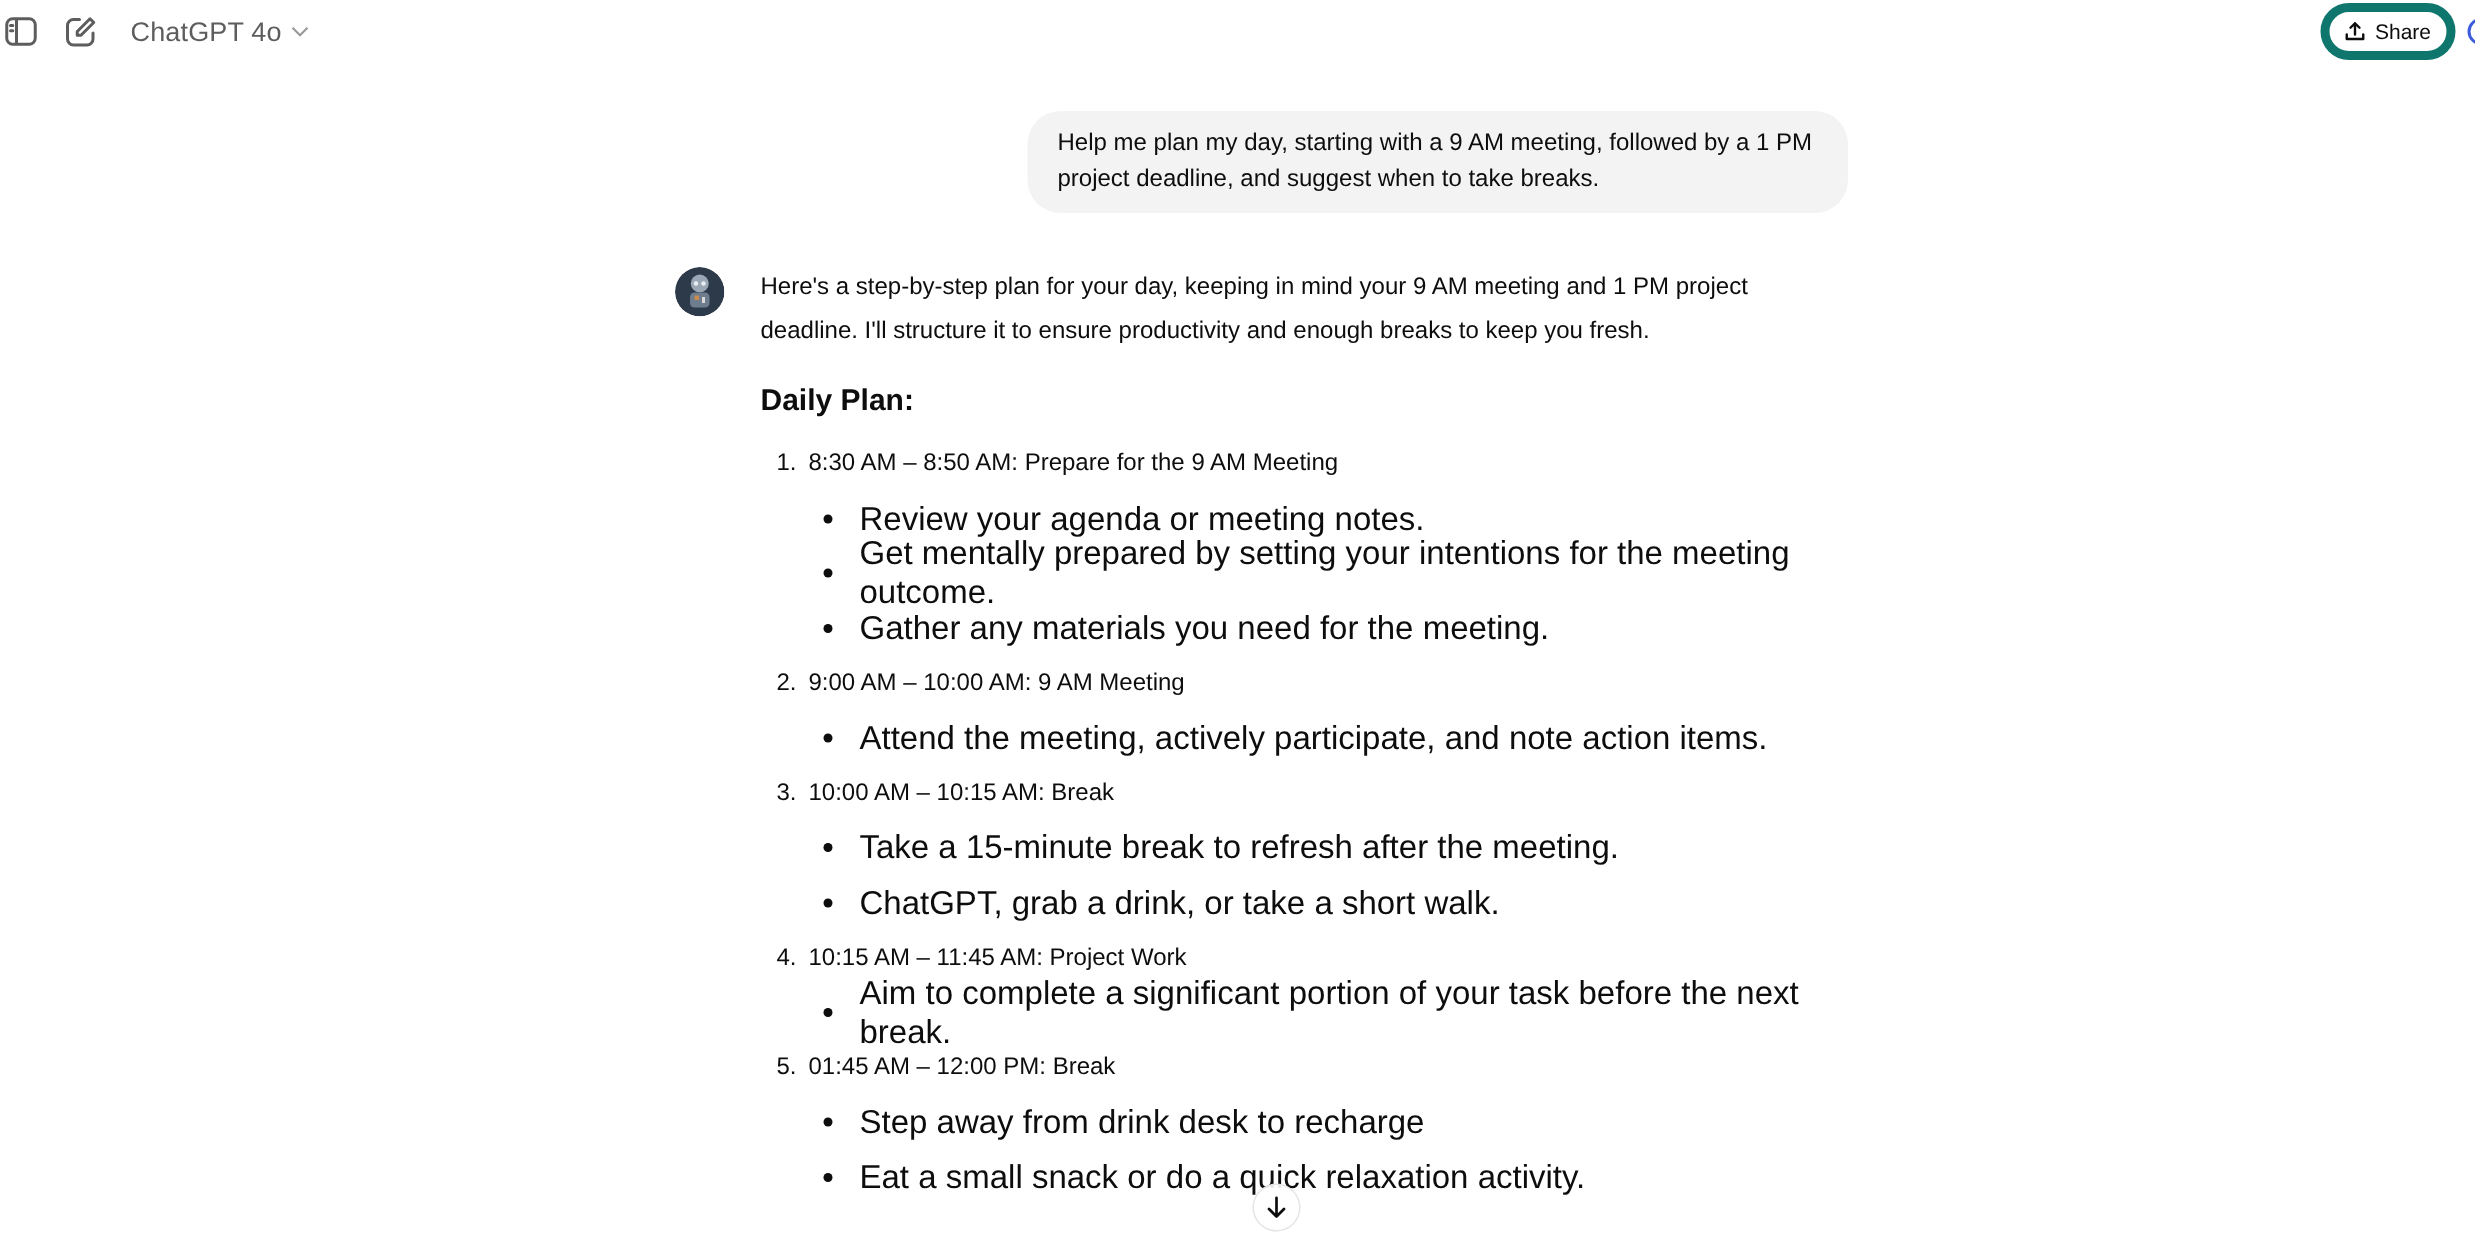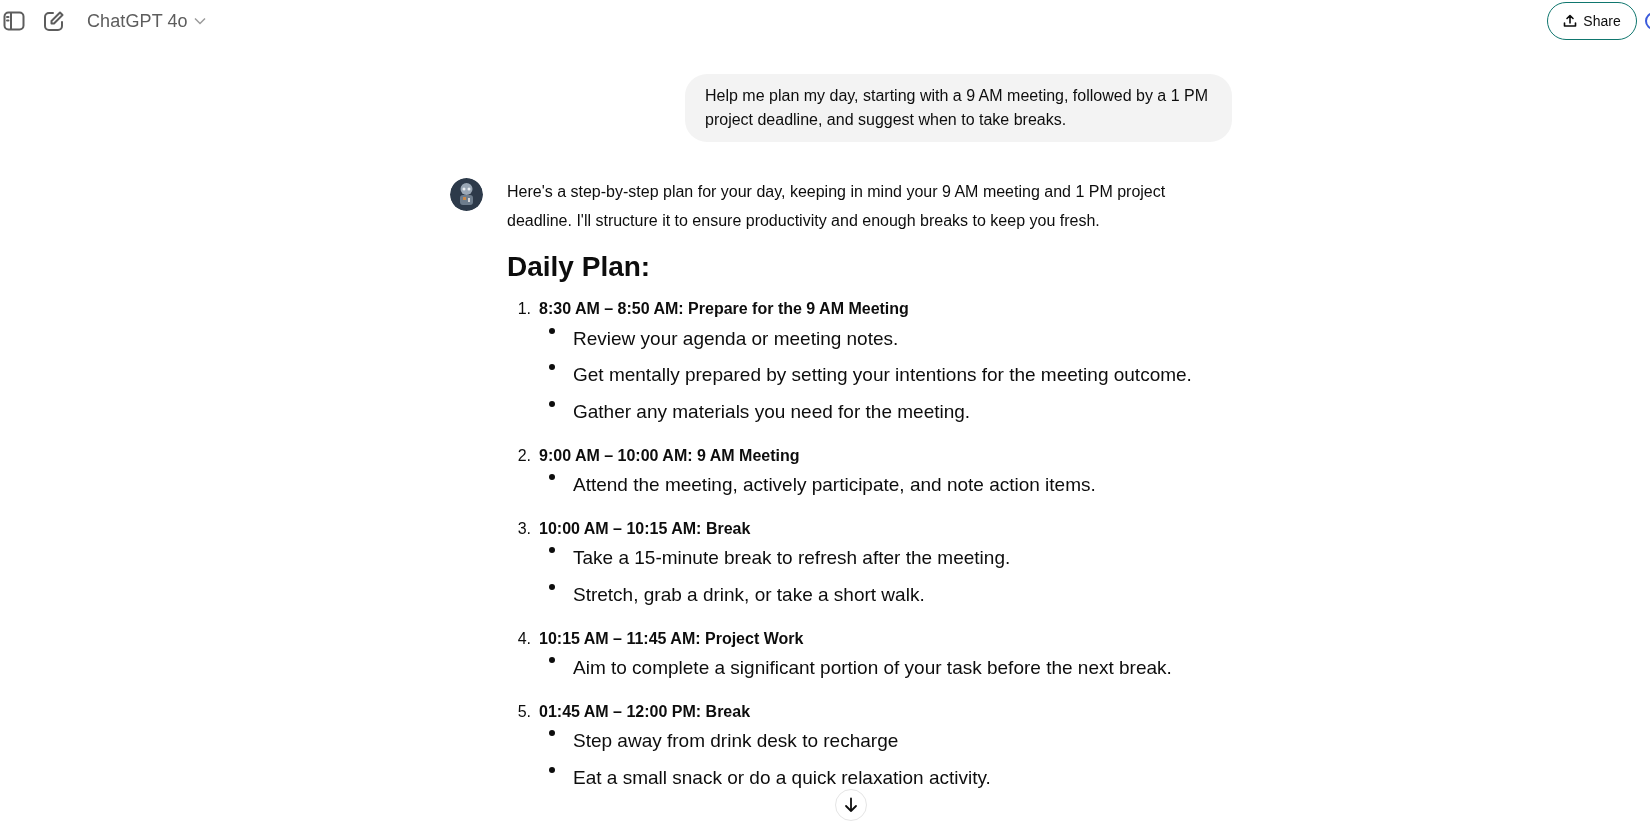--- a/index.html
+++ b/index.html
@@ -6,38 +6,38 @@
   html, body { width: 1650px; height: 838px; overflow: hidden; background: #ffffff; }
   body { font-family: "Liberation Sans", "DejaVu Sans", sans-serif; color: #0d0d0d; position: relative; }
 
   .topbar { position: absolute; top: 0; left: 0; width: 1312px; height: 42px; }
   .icon-btn { position: absolute; top: 8px; width: 26px; height: 26px; display: flex; align-items: center; justify-content: center; cursor: pointer; }
   .sidebar-toggle { left: 1px; }
   .new-chat { left: 41px; }
   .model-switch { position: absolute; left: 87px; top: 8px; height: 26px; display: flex; align-items: center; gap: 6px; cursor: pointer; }
   .model-label { font-size: 18px; color: #5d5d5d; font-weight: 500; letter-spacing: 0.1px; }
 
-  .share-btn { position: absolute; left: 1547px; top: 2px; width: 90px; height: 38px; border: 1px solid #0f766e; border-radius: 20px; display: flex; align-items: center; justify-content: center; gap: 6px; background: #fff; cursor: pointer; }
+  .share-btn { position: absolute; left: 1547px; top: 2px; width: 90px; height: 38px; border: 6px solid #0f766e; border-radius: 20px; display: flex; align-items: center; justify-content: center; gap: 6px; background: #fff; cursor: pointer; }
   .share-label { font-size: 14px; color: #0d0d0d; }
   .avatar-edge { position: absolute; left: 1645px; top: 12px; width: 18px; height: 18px; border-radius: 50%; border: 2px solid #3b5bdb; }
 
   .user-bubble { position: absolute; left: 685px; top: 74px; width: 547px; background: #f3f3f3; border-radius: 22px; padding: 10px 20px 10px 20px; font-size: 16px; line-height: 24px; color: #0d0d0d; }
 
   .assistant { position: absolute; left: 450px; top: 178px; width: 760px; }
   .assistant-avatar { position: absolute; left: 0; top: 0; width: 33px; height: 33px; border-radius: 50%; overflow: hidden; }
   .content { position: absolute; left: 57px; top: 0; width: 700px; }
   .intro { font-size: 16px; line-height: 28.5px; color: #0d0d0d; }
-  .heading { font-size: 28px; font-weight: 600; margin-top: 18px; line-height: 28px; }
+  .heading { font-size: 20px; font-weight: 600; margin-top: 18px; line-height: 28px; }
   ol.plan { list-style: none; margin-top: 10px; }
   ol.plan > li { position: relative; }
   .step-head { display: flex; font-size: 16px; line-height: 24px; height: 36.6px; align-items: center; }
   .step-num { width: 32px; text-align: right; padding-right: 8px; font-weight: 400; }
-  .step-title { font-weight: 700; }
+  .step-title { font-weight: 400; }
   ul.bullets { list-style: none; }
-  ul.bullets li { display: flex; height: 36.6px; font-size: 19px; }
+  ul.bullets li { display: flex; align-items: center; height: 36.6px; font-size: 22px; }
   .bullet-dot { width: 6px; height: 6px; border-radius: 50%; background: #0d0d0d; margin-left: 42px; margin-right: 18px; flex-shrink: 0; }
 
   .scroll-down { position: absolute; left: 835px; top: 789px; width: 32px; height: 32px; border-radius: 50%; border: 1px solid #e5e5e5; background: rgba(255,255,255,0.9); display: flex; align-items: center; justify-content: center; cursor: pointer; }
 </style>
 </head>
 <body>
 
 <div class="topbar">
   <div class="icon-btn sidebar-toggle">
     <svg width="22" height="20" viewBox="0 0 22 20" fill="none" stroke="#5d5d5d" stroke-width="2">
@@ -125,21 +125,21 @@
             <span class="step-num">3.</span>
             <span class="step-title">10:00 AM – 10:15 AM: Break</span>
           </div>
         <ul class="bullets">
           <li>
               <span class="bullet-dot"></span>
               <span>Take a 15-minute break to refresh after the meeting.</span>
             </li>
           <li>
               <span class="bullet-dot"></span>
-              <span>Stretch, grab a drink, or take a short walk.</span>
+              <span>ChatGPT, grab a drink, or take a short walk.</span>
             </li>
         </ul>
       </li>
       <li>
         <div class="step-head">
             <span class="step-num">4.</span>
             <span class="step-title">10:15 AM – 11:45 AM: Project Work</span>
           </div>
         <ul class="bullets">
           <li>

